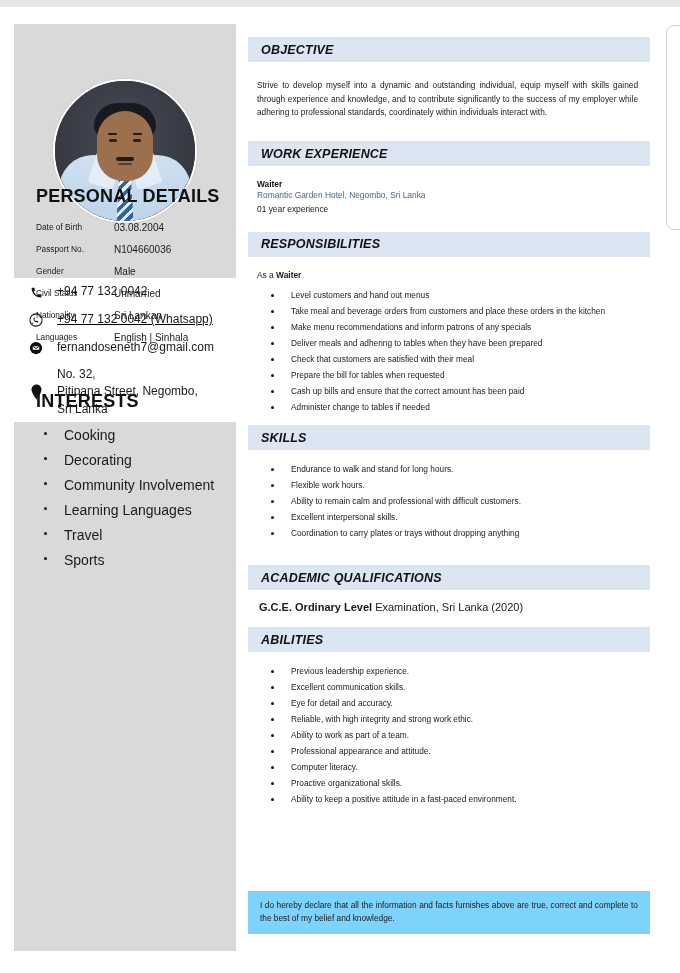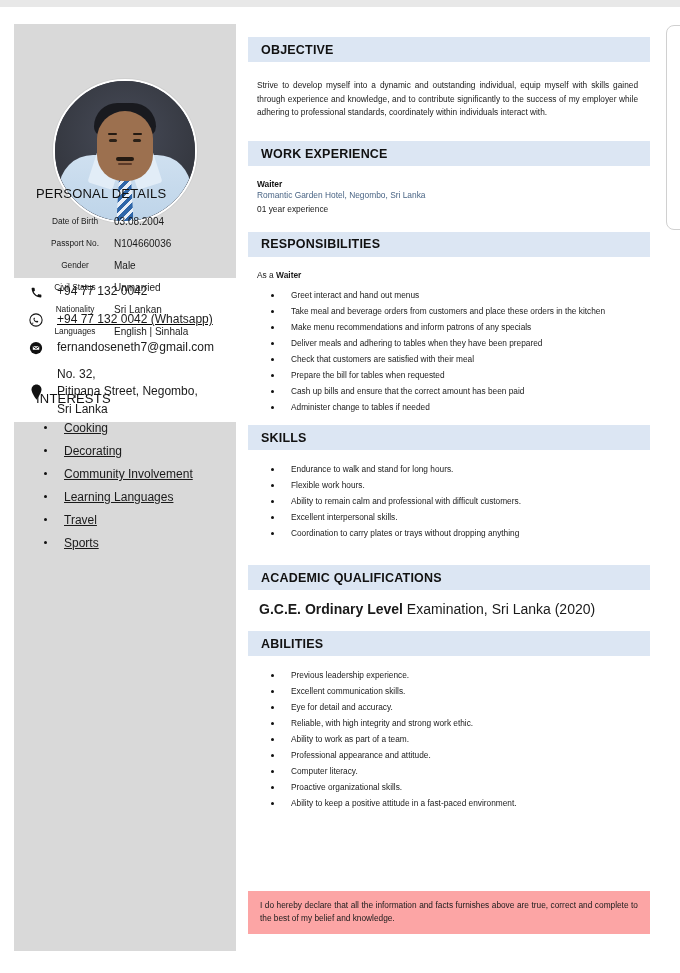--- a/index.html
+++ b/index.html
@@ -93,51 +93,51 @@
   .ci{
     width:20px; min-width:20px; height:20px; margin-right:11px;
     display:flex; align-items:center; justify-content:center;
   }
   .ci svg{ display:block; }
   .contact-text{
     font-size:12px; color:#1a1a1a; line-height:1.45;
   }
 
   .side-section-title{
-    font-size:13px; font-weight:normal; color:#111111; letter-spacing:.2px;
+    font-size:18px; font-weight:bold; color:#111111; letter-spacing:.2px;
   }
   .personal{ position:absolute; left:22px; top:162px; width:190px; }
   .pd-title{ margin-bottom:15px; }
   .pd-row{ display:flex; margin-bottom:11px; }
-  .pd-key{ width:78px; min-width:78px; font-size:8.3px; color:#1a1a1a;text-align:center; }
+  .pd-key{ width:78px; min-width:78px; font-size:8.3px; color:#1a1a1a; }
   .pd-val{ font-size:10px; color:#1a1a1a; }
 
   .interests{ position:absolute; left:22px; top:367px; width:190px; }
   .int-title{ margin-bottom:15px; }
   .int-item{
     display:flex; align-items:flex-start; margin-bottom:9px;
   }
   .int-bullet{
     width:3px;height:3px;border-radius:50%;background:#111;
     margin:5px 17px 0 8px; min-width:3px;
   }
-  .int-label{ font-size:12px; color:#1a1a1a;text-decoration:underline; }
+  .int-label{ font-size:14px; color:#1a1a1a; }
 
   
   .main{
     position:absolute; left:222px; top:0; width:418px; height:927px;
     background:#ffffff;
   }
   .name{
     font-size:20px; font-weight:bold; color:#000000;
     letter-spacing:.3px; padding:18px 0 0 20px;
   }
   .bar{
     margin:13px 4px 0 12px; background:#dce6f3;
-    height:25px; display:flex; align-items:center;
+    height:25px; display:flex; align-items:center;font-style:italic;
   }
   .bar-label{
     font-size:12.5px; font-weight:bold; color:#111111;
     padding-left:13px; letter-spacing:.2px;
   }
   .body-pad{ padding:11px 16px 0 21px; }
   .para{
     font-size:8.3px; color:#1a1a1a; line-height:1.65; text-align:justify;margin-top:6px;
   }
   .job-title{ font-size:8.4px; font-weight:bold; color:#111; }
@@ -147,25 +147,25 @@
   .role-line b{ font-weight:bold; }
   ul.blist{ list-style:none; margin:9px 0 0 0; padding:0; }
   ul.blist li{
     position:relative; padding-left:34px; font-size:8.3px;
     color:#1a1a1a; line-height:1.45; margin-bottom:4px;
   }
   ul.blist li:before{
     content:""; position:absolute; left:14px; top:5px;
     width:3px; height:3px; border-radius:50%; background:#111;
   }
-  .acad{ font-size:14px; color:#1a1a1a; padding:11px 16px 0 23px; }
+  .acad{ font-size:11px; color:#1a1a1a; padding:11px 16px 0 23px; }
   .acad b{ font-weight:bold; }
   .declaration{
     position:absolute; left:12px; bottom:17px; width:402px;
-    background:#fca5a5; padding:8px 12px 9px 12px;
+    background:#7dd3fc; padding:8px 12px 9px 12px;
   }
   .declaration p{
     font-size:8.3px; color:#1a1a1a; line-height:1.55; text-align:justify;
   }
 </style>
 </head>
 <body>
 
 <div class="top-strip"></div>
 <div class="viewer-panel"></div>
@@ -316,21 +316,21 @@
       <div class="job-org">Romantic Garden Hotel, Negombo, Sri Lanka</div>
       <div class="job-dur">01 year experience</div>
     </div>
 
     <div class="bar" style="margin-top:16px">
       <span class="bar-label">RESPONSIBILITIES</span>
     </div>
     <div class="body-pad" style="padding-top:13px">
       <div class="role-line"><span>As a </span><b>Waiter</b></div>
       <ul class="blist">
-        <li>Greet interact and hand out menus</li>
+        <li>Level customers and hand out menus</li>
         <li>Take meal and beverage orders from customers and place these orders in the kitchen</li>
         <li>Make menu recommendations and inform patrons of any specials</li>
         <li>Deliver meals and adhering to tables when they have been prepared</li>
         <li>Check that customers are satisfied with their meal</li>
         <li>Prepare the bill for tables when requested</li>
         <li>Cash up bills and ensure that the correct amount has been paid</li>
         <li>Administer change to tables if needed</li>
       </ul>
     </div>
 

